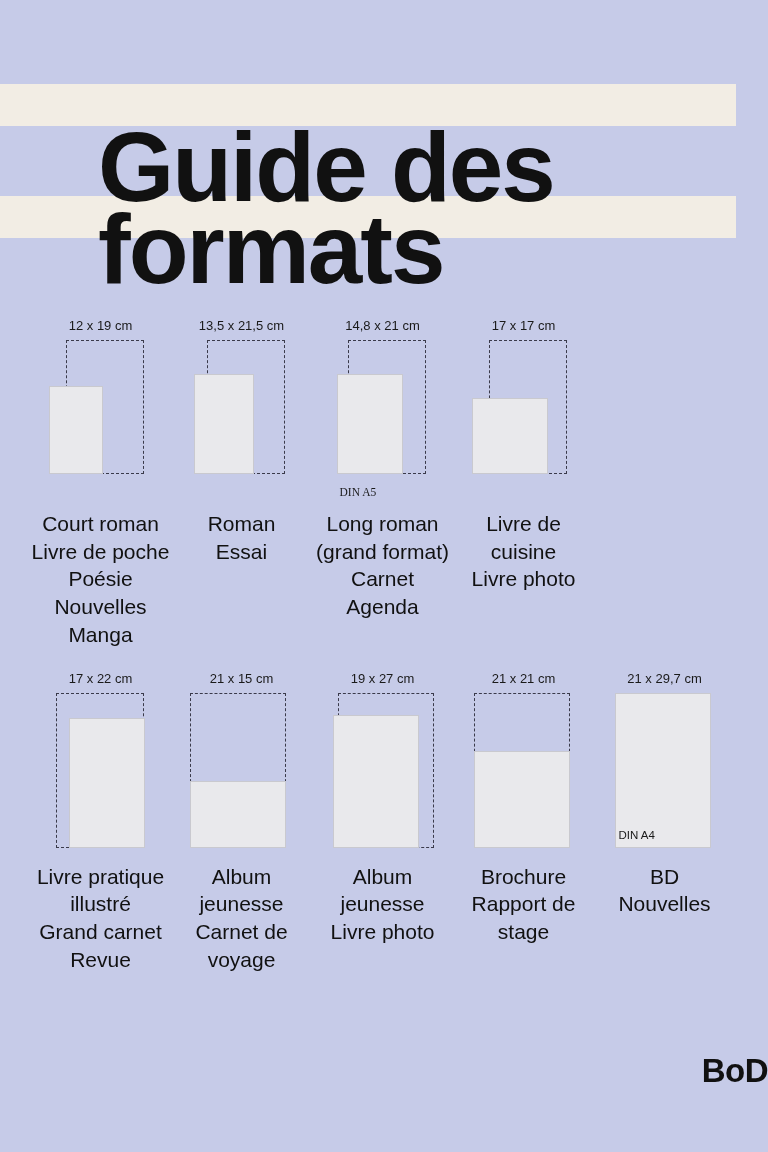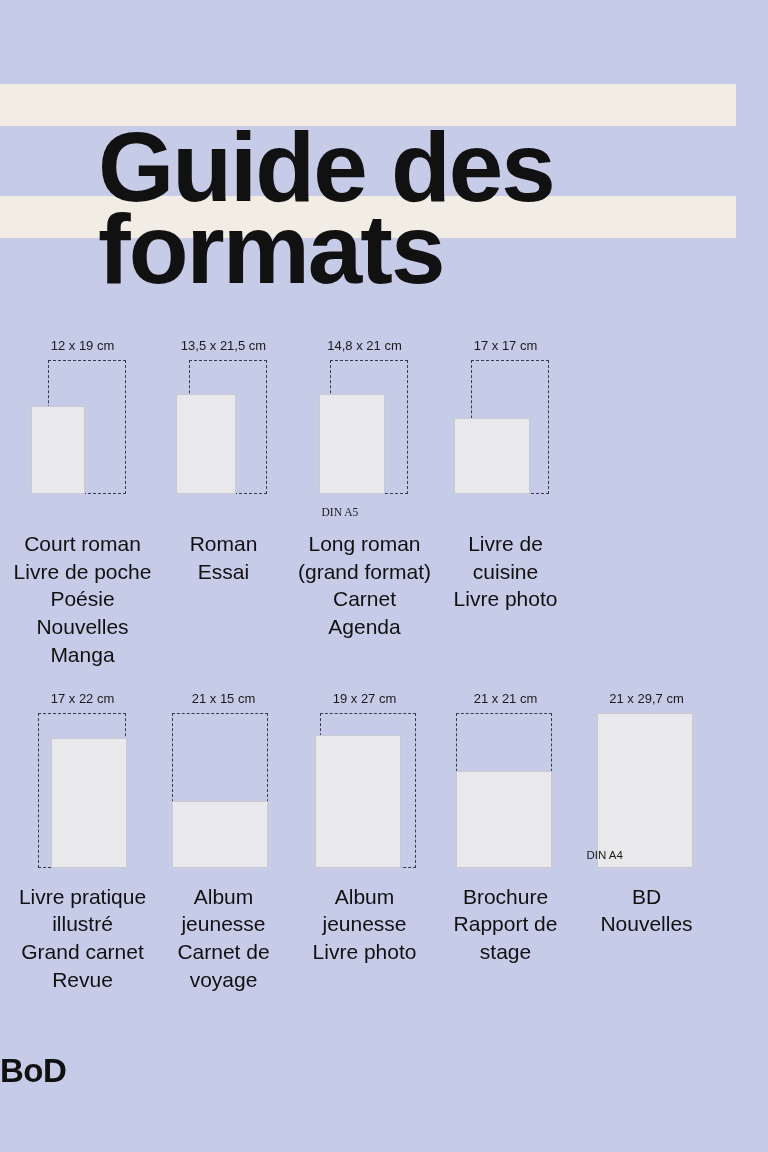--- a/index.html
+++ b/index.html
@@ -35,22 +35,22 @@
     font-weight: bold;
     line-height: 1;
     letter-spacing: -2px;
     padding-left: 62px;
     z-index: 2;
   }
   .title-row-2 { padding-left: 62px; margin-top: -16px; }
 
   
   .grid {
-    margin-top: 40px;
-    padding: 0 12px;
+    margin-top: 20px;
+    padding: 0 30px;
   }
   .row {
     display: flex;
     justify-content: flex-start;
     align-items: flex-start;
   }
   .cell {
     width: 141px;
     display: flex;
     flex-direction: column;
@@ -93,21 +93,21 @@
   }
 
   .row-2 { margin-top: 22px; }
 
   
   .footer {
     position: absolute;
     bottom: 62px;
     left: 0;
     width: 100%;
-    text-align: left;
+    text-align: right;
     font-size: 33px;
     font-weight: bold;
     letter-spacing: -0.5px;
   }
 </style>
 </head>
 <body>
 
 <div class="title-block">
   <div class="title-band band-1"></div>
@@ -214,21 +214,21 @@
       </div>
       <div class="caption">Brochure
 Rapport de
 stage</div>
     </div>
 
     <div class="cell">
       <div class="dim-label">21 x 29,7 cm</div>
       <div class="figure">
         <div class="solid" style="left:10px; top:0px; width:96px; height:155px;"></div>
-        <div class="din-tag" style="left:0; bottom:12px;">DIN A4</div>
+        <div class="din-tag" style="left:14px; bottom:12px;">DIN A4</div>
       </div>
       <div class="caption">BD
 Nouvelles</div>
     </div>
 
   </div>
 </div>
 
 <div class="footer">BoD</div>
 

